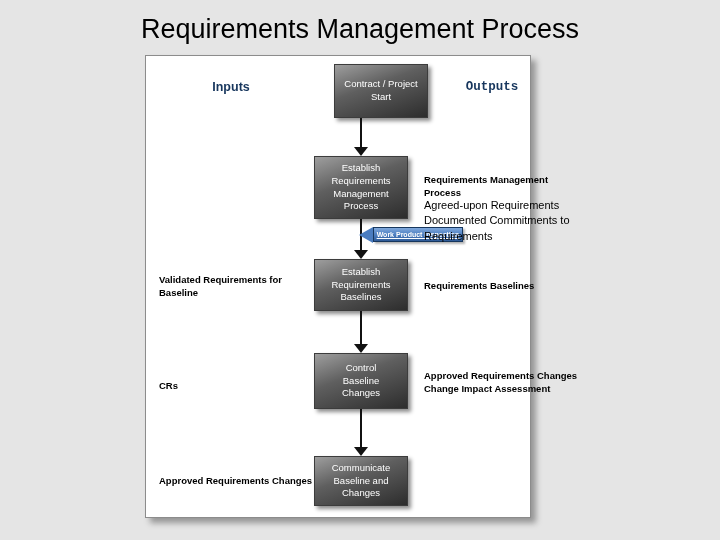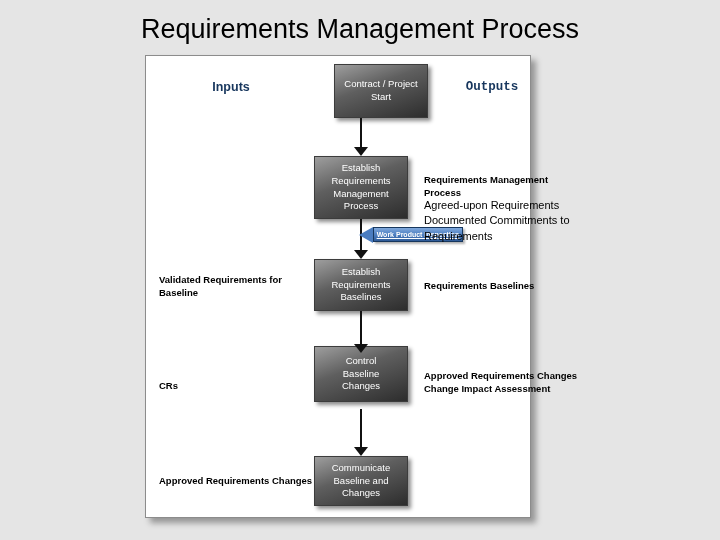--- a/index.html
+++ b/index.html
@@ -47,21 +47,21 @@
     box-shadow:3px 3px 4px rgba(0,0,0,0.45);
     color:var(--box-text,#fff);
     display:flex; align-items:center; justify-content:center;
     text-align:center;
     font-size:9.5px; line-height:1.32;
     white-space:pre-line;
   }
   .pbox1 { top:8px;   height:54px;margin-left:20px; }
   .pbox2 { top:100px; height:63px; }
   .pbox3 { top:203px; height:52px; }
-  .pbox4 { top:290px; height:56px;text-align:center; }
+  .pbox4 { top:297px; height:56px;text-align:center; }
   .pbox5 { top:400px; height:50px; }
 
   .flow-arrow { position:absolute; left:208px; width:14px; }
   .flow-arrow .shaft {
     position:absolute; left:6px; top:0; bottom:8px; width:2px;
     background:var(--arrow,#111);
   }
   .flow-arrow .head {
     position:absolute; left:0; bottom:0; width:0; height:0;
     border-left:7px solid transparent;

